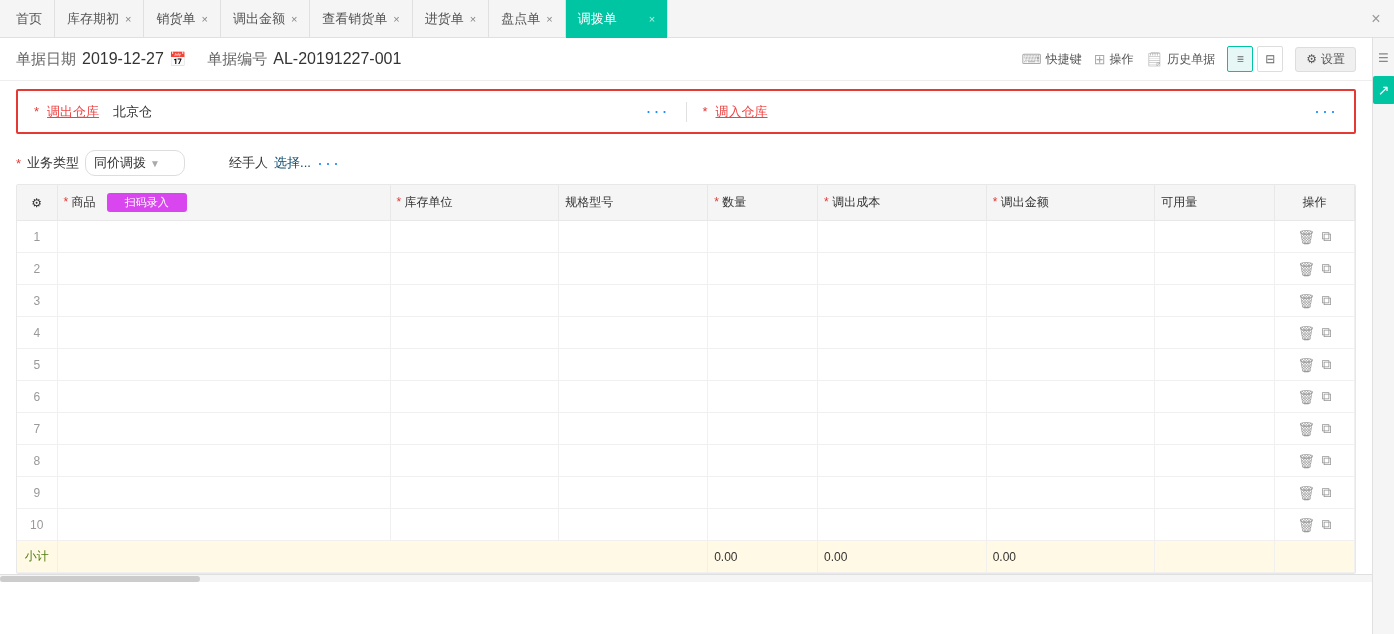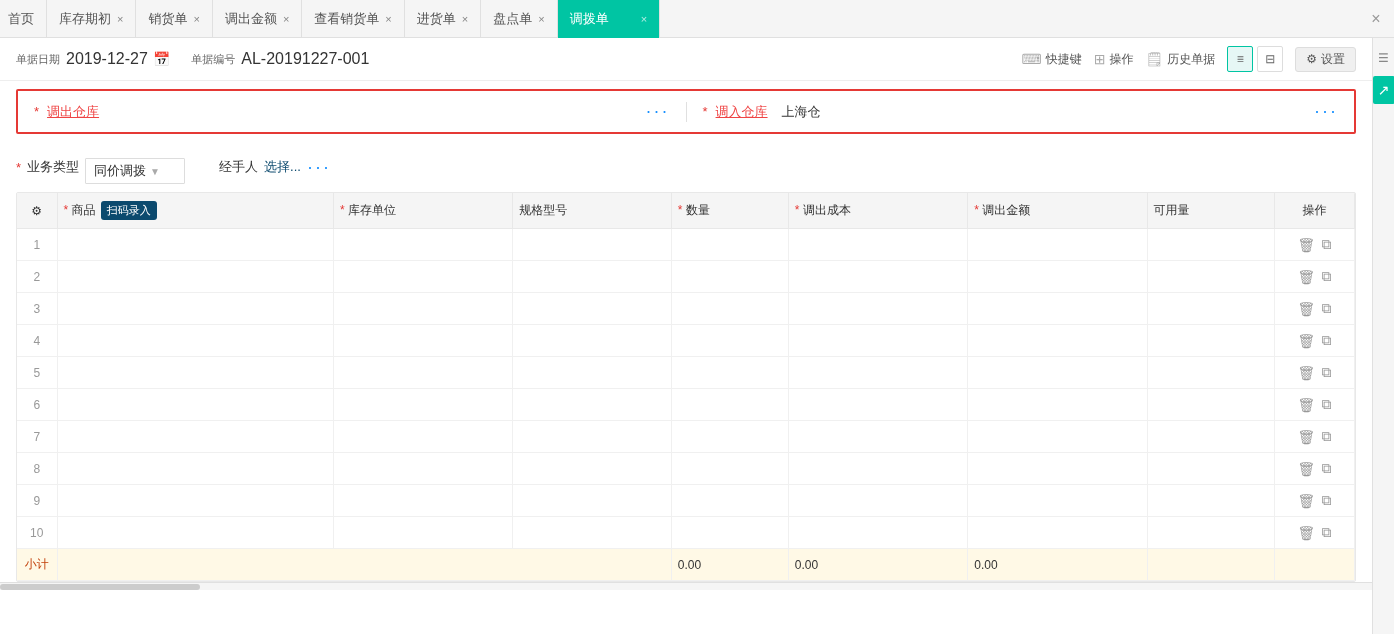--- a/index.html
+++ b/index.html
@@ -3,21 +3,21 @@
   <meta charset="utf-8">
   <style>
     * { box-sizing: border-box; margin: 0; padding: 0; }
     body { font-family: 'Microsoft YaHei', Arial, sans-serif; font-size: 13px; color: #333; background: #fff; overflow: hidden; }
 
     
     .tab-bar {
       display: flex; align-items: center;
       background: #f5f5f5;
       border-bottom: 1px solid #e0e0e0;
-      padding: 0 8px;
+      padding: 0 16px;
       height: 38px;
       position: relative;
     }
     .tab {
       display: flex; align-items: center;
       padding: 0 12px;
       height: 38px;
       cursor: pointer;
       font-size: 13px;
       color: #555;
@@ -48,21 +48,21 @@
     
     .form-header {
       display: flex; align-items: center;
       padding: 8px 16px;
       border-bottom: 1px solid #eee;
       gap: 20px;
     }
     .form-field {
       display: flex; align-items: center; gap: 6px;
     }
-    .form-field label { color: #666; font-size: 11px; white-space: nowrap; }
+    .form-field label { color: #666; font-size: 15px; white-space: nowrap; }
     .form-field .value { color: #333; font-size: 16px; }
     .calendar-icon { color: #aaa; cursor: pointer; font-size: 14px; }
     .header-actions {
       margin-left: auto;
       display: flex; align-items: center; gap: 12px;
     }
     .header-action-btn {
       display: flex; align-items: center; gap: 4px;
       color: #555; cursor: pointer; font-size: 12px;
     }
@@ -108,28 +108,28 @@
       padding: 8px 16px;
       display: flex; align-items: center; gap: 20px;
     }
     .biz-field {
       display: flex; align-items: center; gap: 6px;
     }
     .biz-field .req { color: #e53935; }
     .biz-field label { color: #333; }
     .biz-select {
       display: flex; align-items: center; gap: 4px;
-      border: 1px solid #ddd; padding: 3px 8px; border-radius: 1px;
-      cursor: pointer; min-width: 100px; margin-top: 8px;
+      border: 1px solid #ddd; padding: 3px 8px; border-radius: 10px;
+      cursor: pointer; min-width: 100px;
     }
     .biz-select .val { color: #333; }
     .biz-select .arrow { color: #aaa; font-size: 10px; }
     .contact-field {
       display: flex; align-items: center; gap: 6px;
-      margin-left: 14px;
+      margin-left: 24px;
     }
     .contact-field label { color: #333; }
     .contact-placeholder { color: #0c4a6e; }
     .contact-dots { color: #1890ff; cursor: pointer; font-size: 18px; letter-spacing: 2px; }
 
     
     .table-container {
       margin: 0 16px;
       border: 1px solid #e8e8e8;
       border-radius: 2px;
@@ -148,37 +148,37 @@
       text-align: left;
       font-weight: normal;
       border-right: 1px solid #e8e8e8;
       border-bottom: 1px solid #e8e8e8;
       white-space: nowrap;
       color: #333;
     }
     thead th .req { color: #e53935; }
     thead th:first-child { width: 40px; text-align: center; }
     .scan-btn {
-      background: #0c4a6e; color: #fff;
-      padding: 2px 6px; border-radius: 3px;
+      background: #d946ef; color: #fff;
+      padding: 2px 18px; border-radius: 3px;
       font-size: 11px; cursor: pointer;
-      display: inline-block; margin-left: 2px;
+      display: inline-block; margin-left: 8px;
     }
     tbody tr {
       border-bottom: 1px solid #f0f0f0;
     }
     tbody td {
       padding: 6px 6px;
       border-right: 1px solid #f0f0f0;
       color: #333;
       height: 32px;
     }
     tbody td:first-child { text-align: center; color: #999; font-size: 12px; }
     .subtotal-row td { background: #fff9e6; font-weight: normal; }
-    .subtotal-row td:first-child { color: #c2410c; }
+    .subtotal-row td:first-child { color: #4d7c0f; }
     .ops-col { width: 80px; text-align: center; }
     .ops-btns { display: flex; align-items: center; justify-content: center; gap: 6px; }
     .op-btn { cursor: pointer; color: #999; font-size: 14px; }
 
     
     .right-sidebar {
       position: fixed; right: 0; top: 38px;
       width: 22px;
       display: flex; flex-direction: column; align-items: center;
       gap: 8px;
@@ -288,27 +288,27 @@
         <span>⚙</span>
         <span>设置</span>
       </div>
     </div>
   </div>
 
   <div class="warehouse-section">
     <div class="warehouse-field">
       <span class="req">*</span>
       <label>调出仓库</label>
+      <span class="wh-value">北京仓</span>
       <span class="wh-dots">···</span>
     </div>
     <div class="warehouse-divider"></div>
     <div class="warehouse-field">
       <span class="req">*</span>
       <label>调入仓库</label>
-      <span class="wh-value">上海仓</span>
       <span class="wh-dots">···</span>
     </div>
   </div>
 
   <div class="business-section">
     <div class="biz-field">
       <span class="req">*</span>
       <label>业务类型</label>
       <div class="biz-select">
         <span class="val">同价调拨</span>

